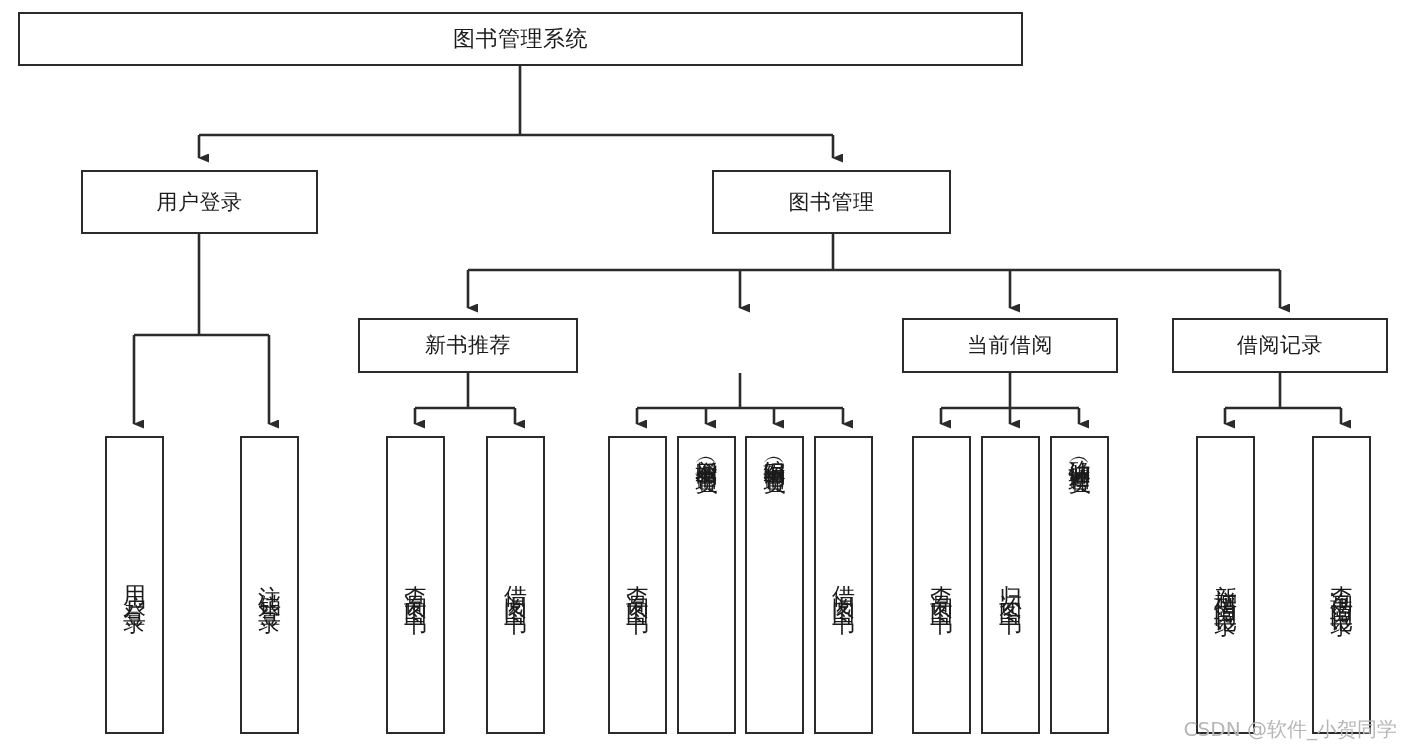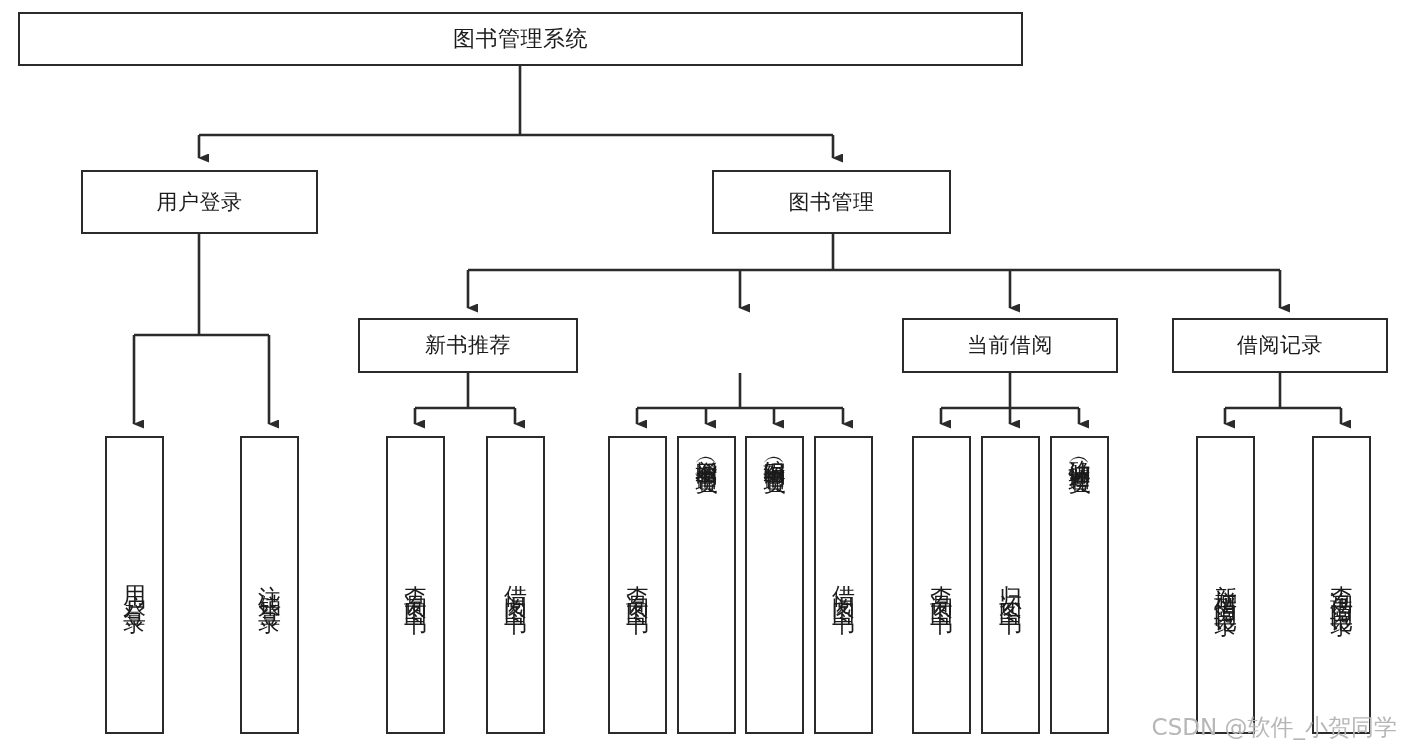--- a/index.html
+++ b/index.html
@@ -70,21 +70,21 @@
     letter-spacing: 2px;
   }
   .node.leaf.centered {
     align-items: center;
     padding-top: 0;
   }
   #watermark {
     position: absolute;
     right: 8px;
     bottom: 4px;
-    font-size: 23px;
+    font-size: 20px;
     color: #b6b6b6;
     z-index: 5;
     white-space: nowrap;
     font-family: "DejaVu Sans", "Liberation Sans", sans-serif;
   }
 </style>
 </head>
 <body>
 
 <div id="diagram-canvas">

